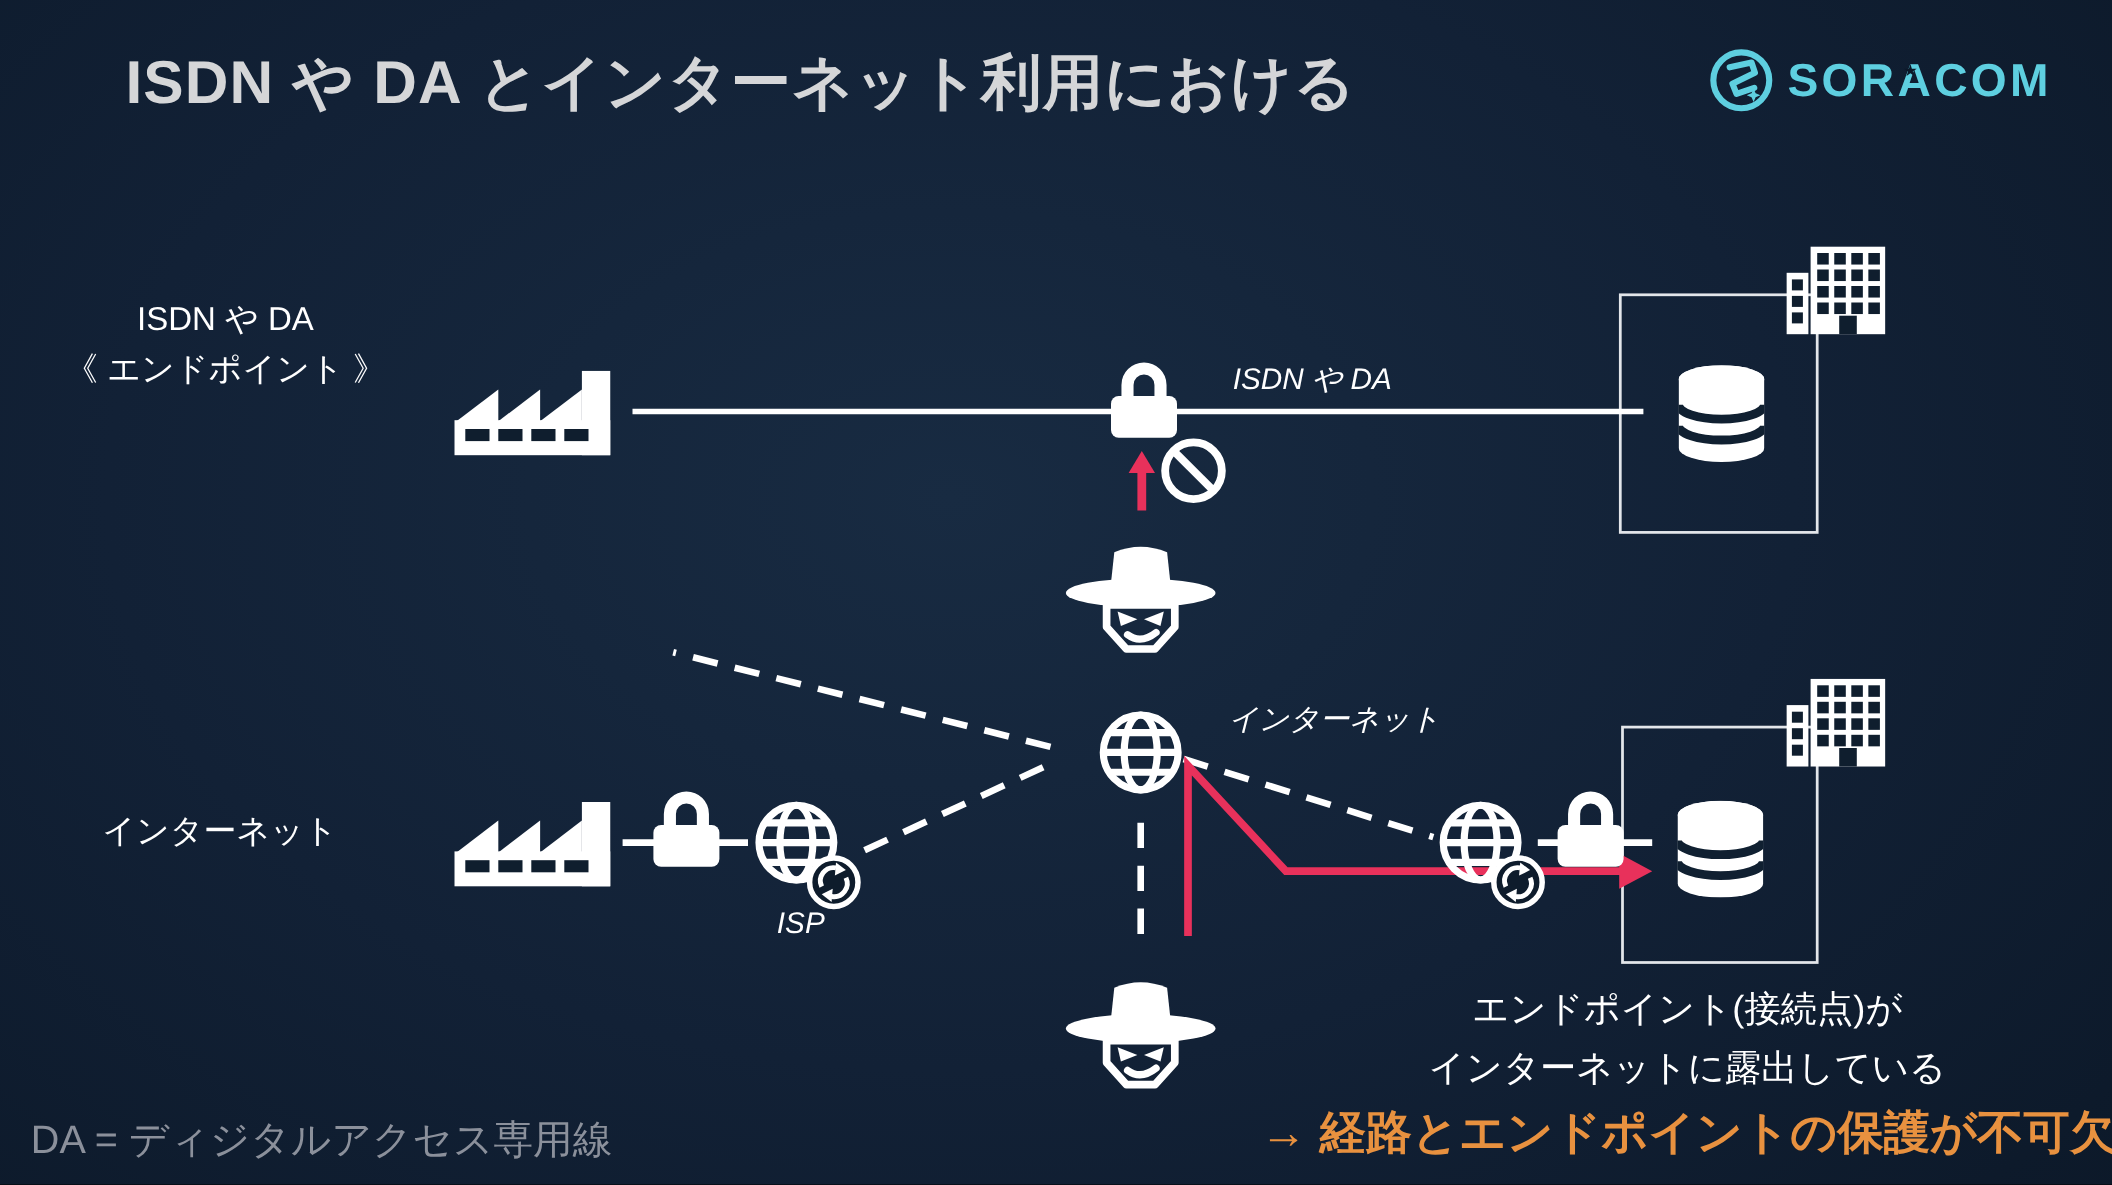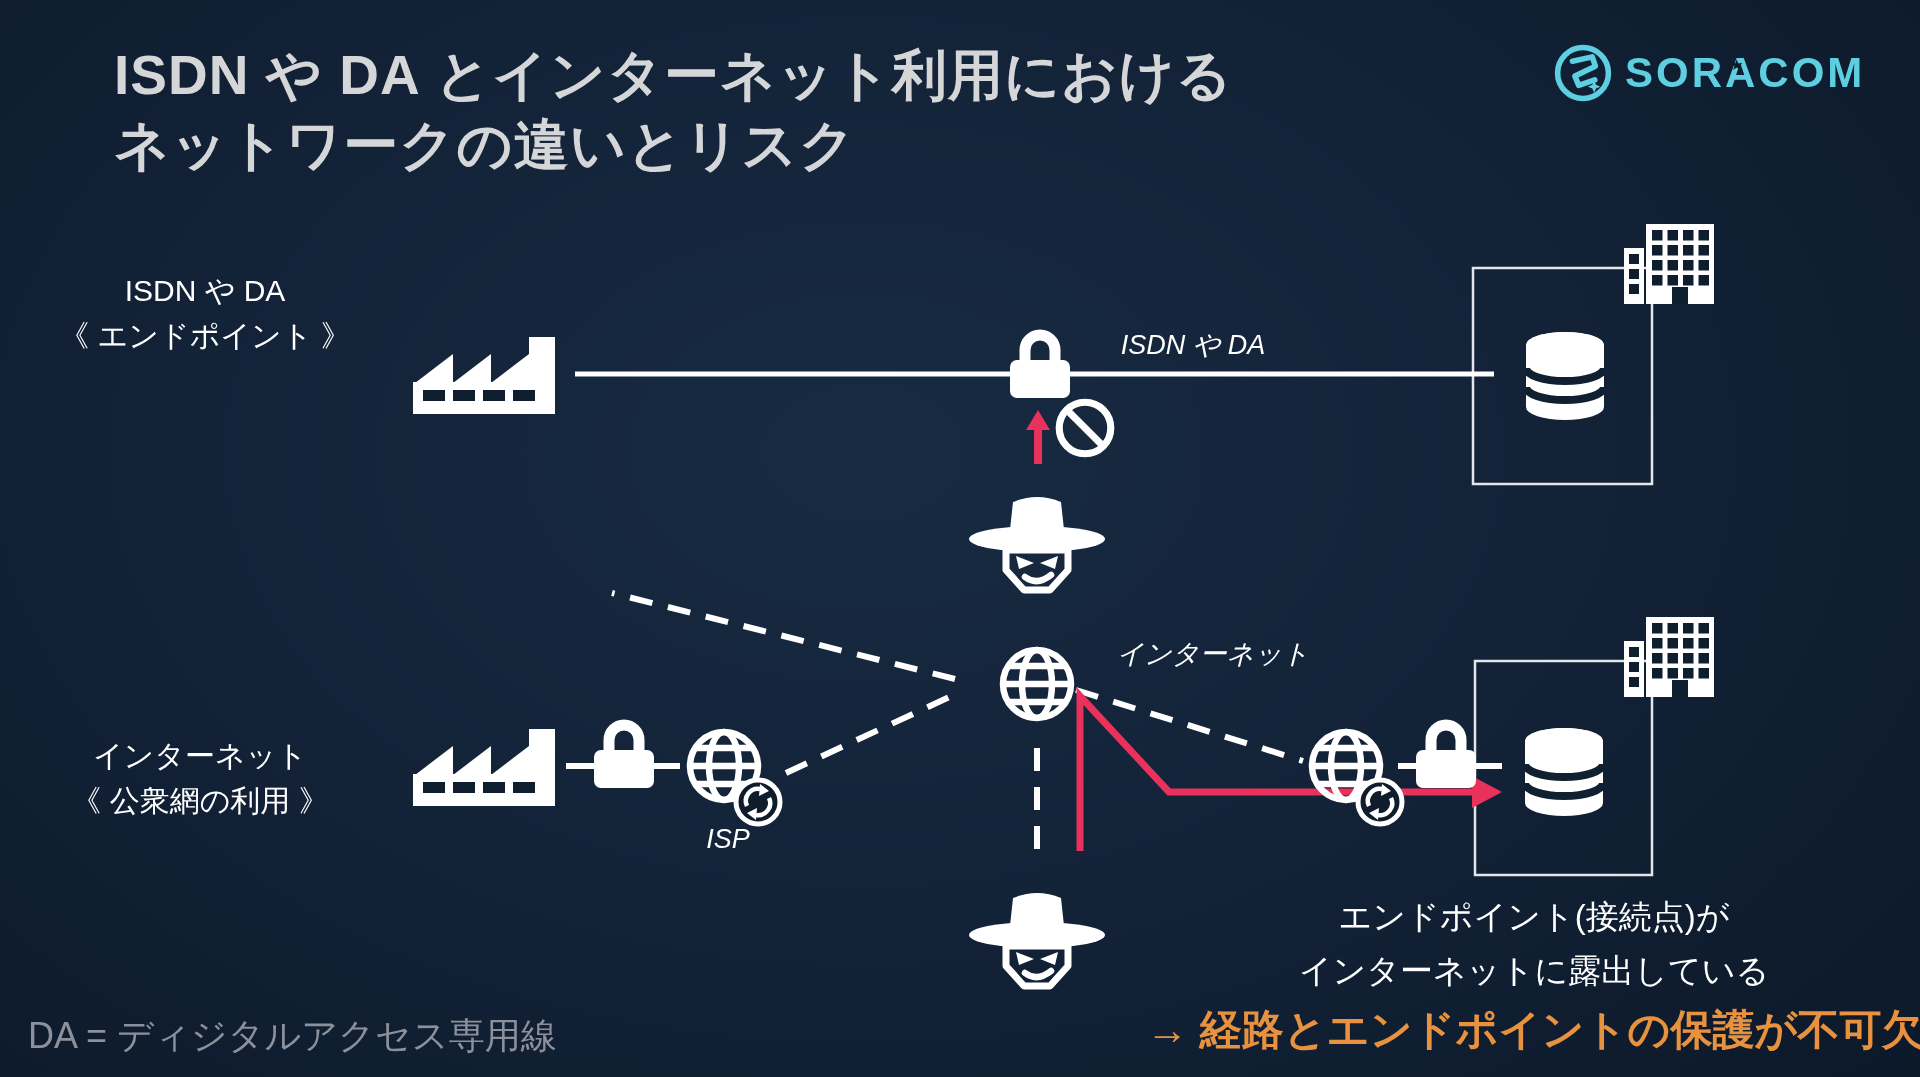--- a/index.html
+++ b/index.html
@@ -182,21 +182,20 @@
     <use href="#sym-globe" x="997" y="644" width="80" height="80"></use>
     <use href="#sym-hacker" x="966" y="878" width="142" height="112"></use>
     <use href="#sym-globe-exchange" x="1306" y="726" width="102" height="102"></use>
     <use href="#sym-lock" x="1414" y="710" width="64" height="80"></use>
     <use href="#sym-db" x="1525" y="728" width="78" height="88"></use>
     <use href="#sym-building" x="1624" y="617" width="90" height="80"></use>
   </svg>
 
   <div class="abs t-title">
     <span class="block">ISDN や DA とインターネット利用における</span>
-    <span class="block">ネットワークの違いとリスク</span>
   </div>
 
   <div class="abs logo">
     <svg class="logo-mark" viewBox="0 0 100 100">
       <circle cx="50" cy="50" r="41" fill="none" stroke="var(--cyan)" stroke-width="9"></circle>
       <path d="M33,31 L65,24 L70,39 L37,55 L43,70 L69,61" fill="none" stroke="var(--cyan)" stroke-width="9" stroke-linejoin="round" stroke-linecap="round"></path>
       <polygon points="68,62 71,69 78,72 71,75 68,82 65,75 58,72 65,69" fill="var(--cyan)"></polygon>
     </svg>
     <div class="logo-text">SORACOM</div>
     <span class="logo-star">★</span>
@@ -204,21 +203,20 @@
 
   <div class="abs row-label" style="left:15px;top:268px;width:380px;">
     <span class="block">ISDN や DA</span>
     <span class="block">《 エンドポイント 》</span>
   </div>
 
   <div class="abs line-label" style="left:1098px;top:327px;width:190px;">ISDN や DA</div>
 
   <div class="abs row-label" style="left:10px;top:733px;width:380px;">
     <span class="block">インターネット</span>
-    <span class="block">《 公衆網の利用 》</span>
   </div>
 
   <div class="abs line-label" style="left:1108px;top:636px;width:210px;">インターネット</div>
 
   <div class="abs line-label" style="left:678px;top:824px;width:100px;text-align:center;">ISP</div>
 
   <div class="abs callout">
     <div>エンドポイント(接続点)が</div>
     <div>インターネットに露出している</div>
     <div class="warn">→ 経路とエンドポイントの保護が不可欠</div>

